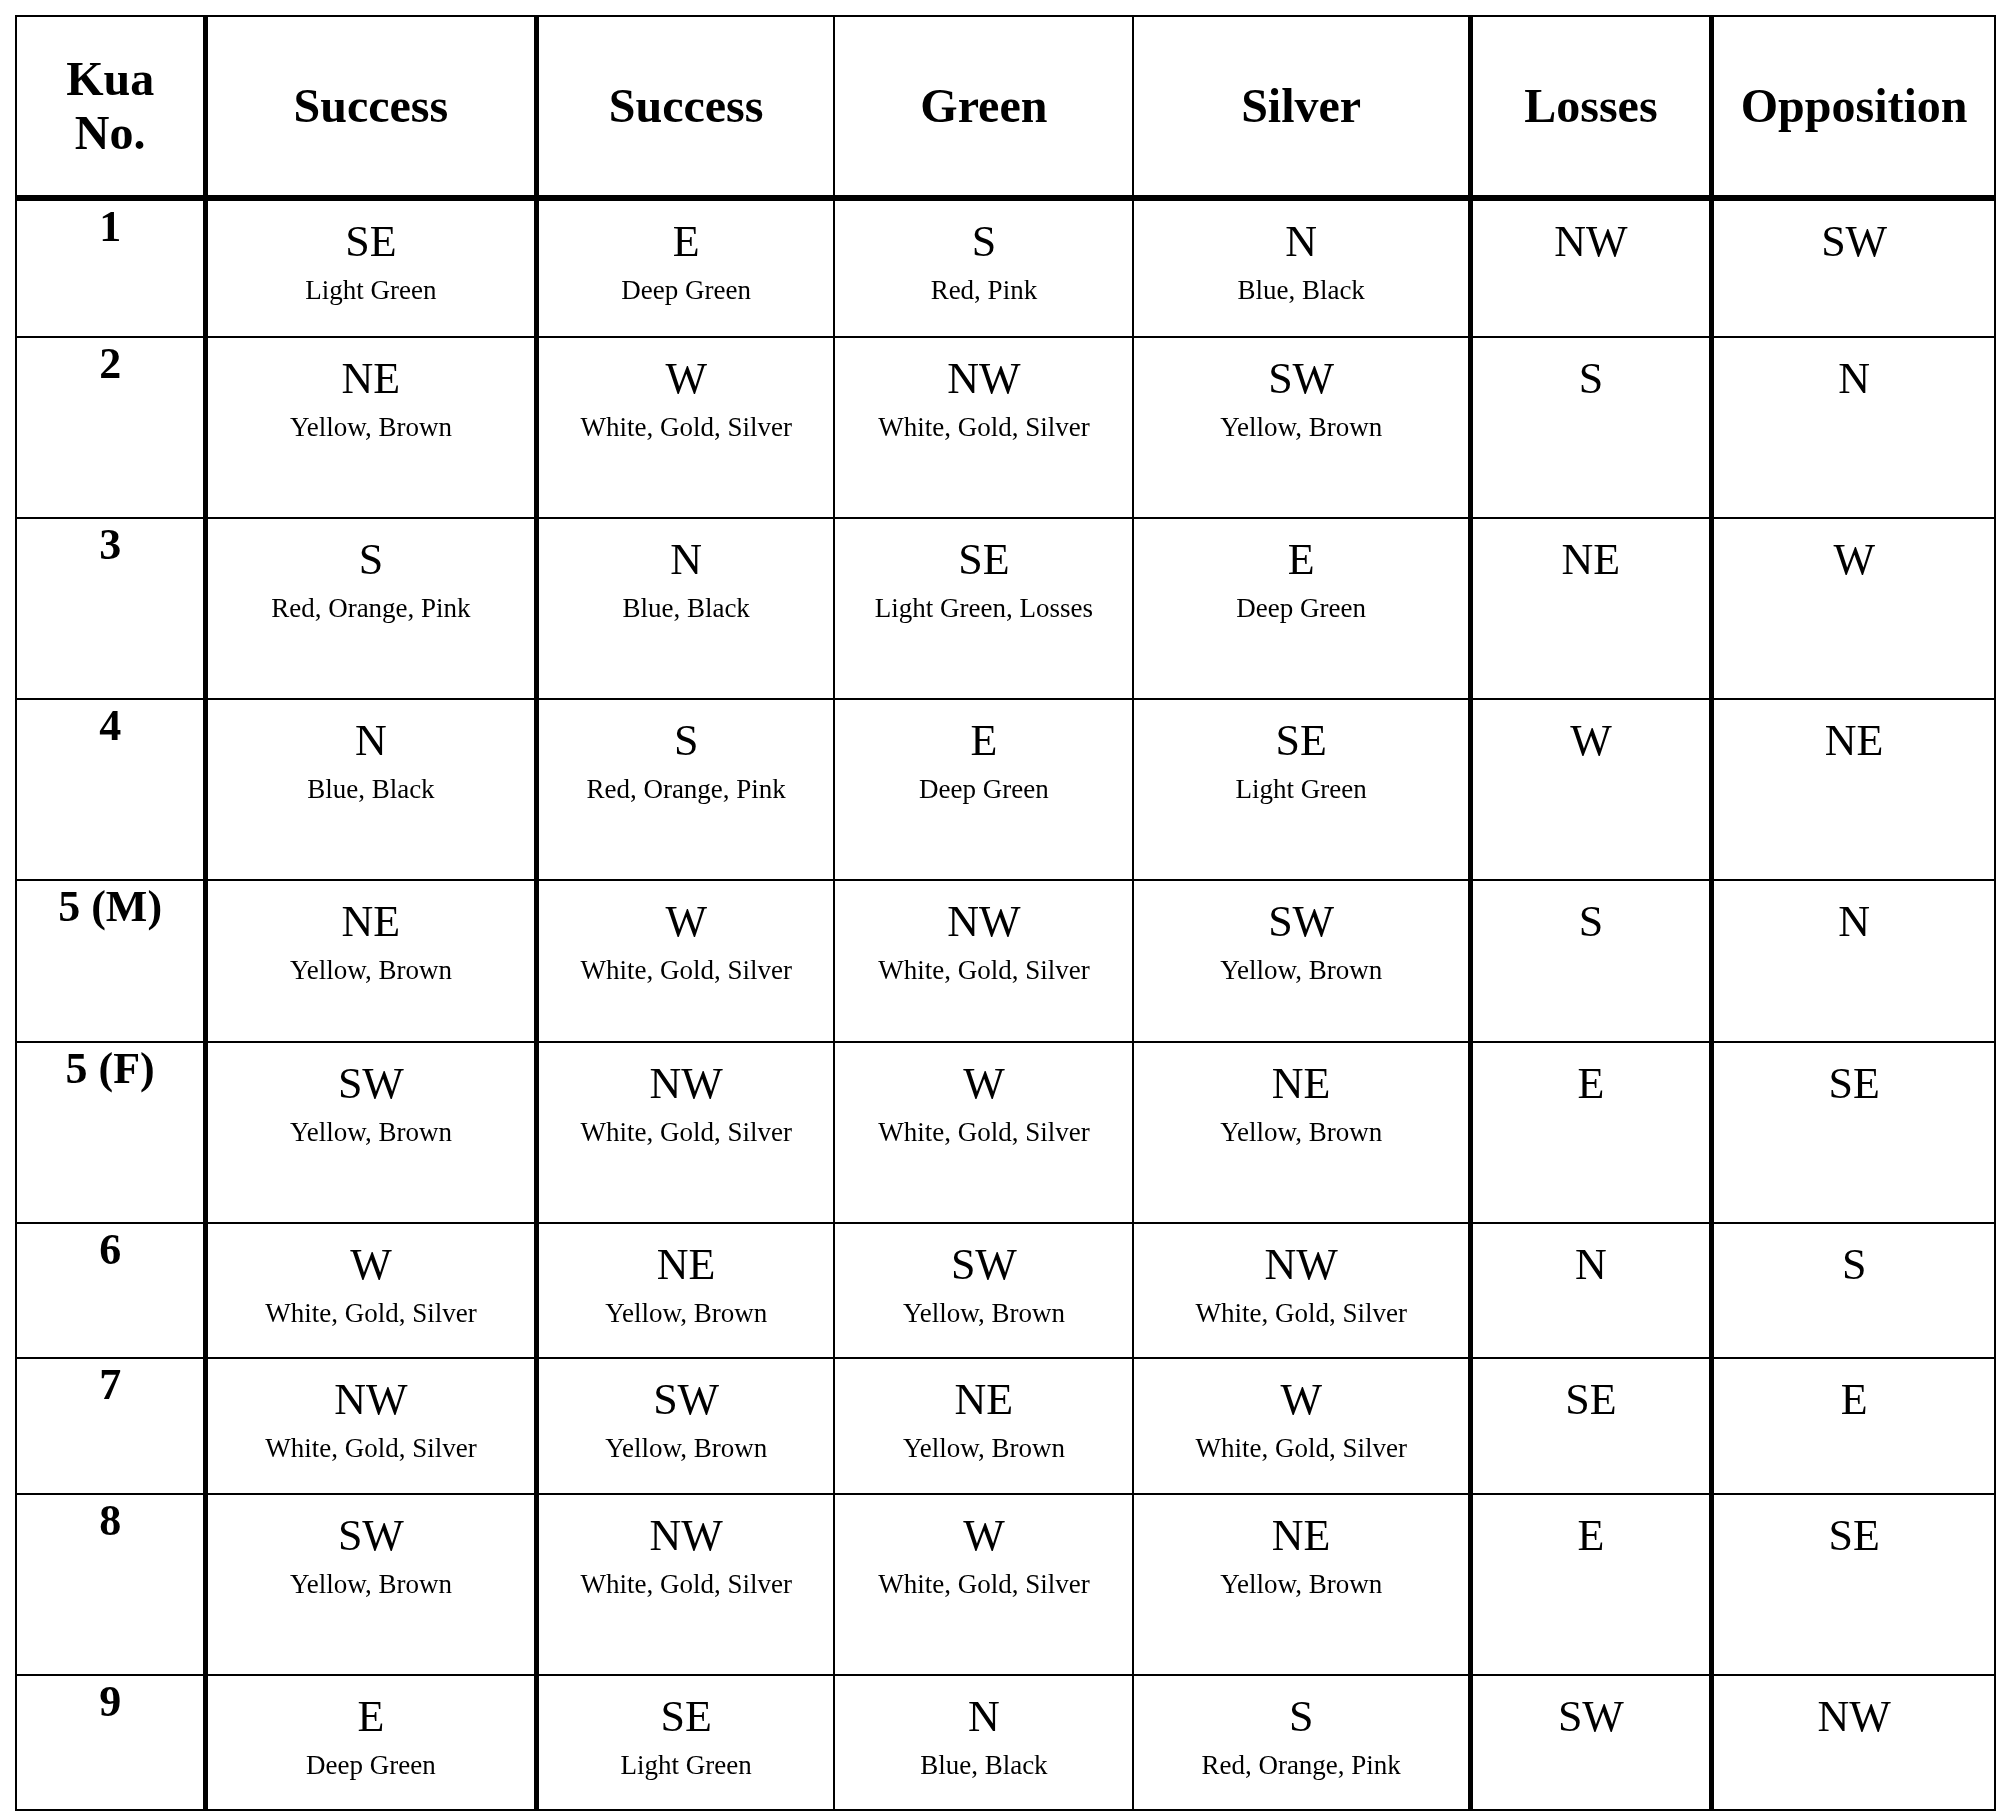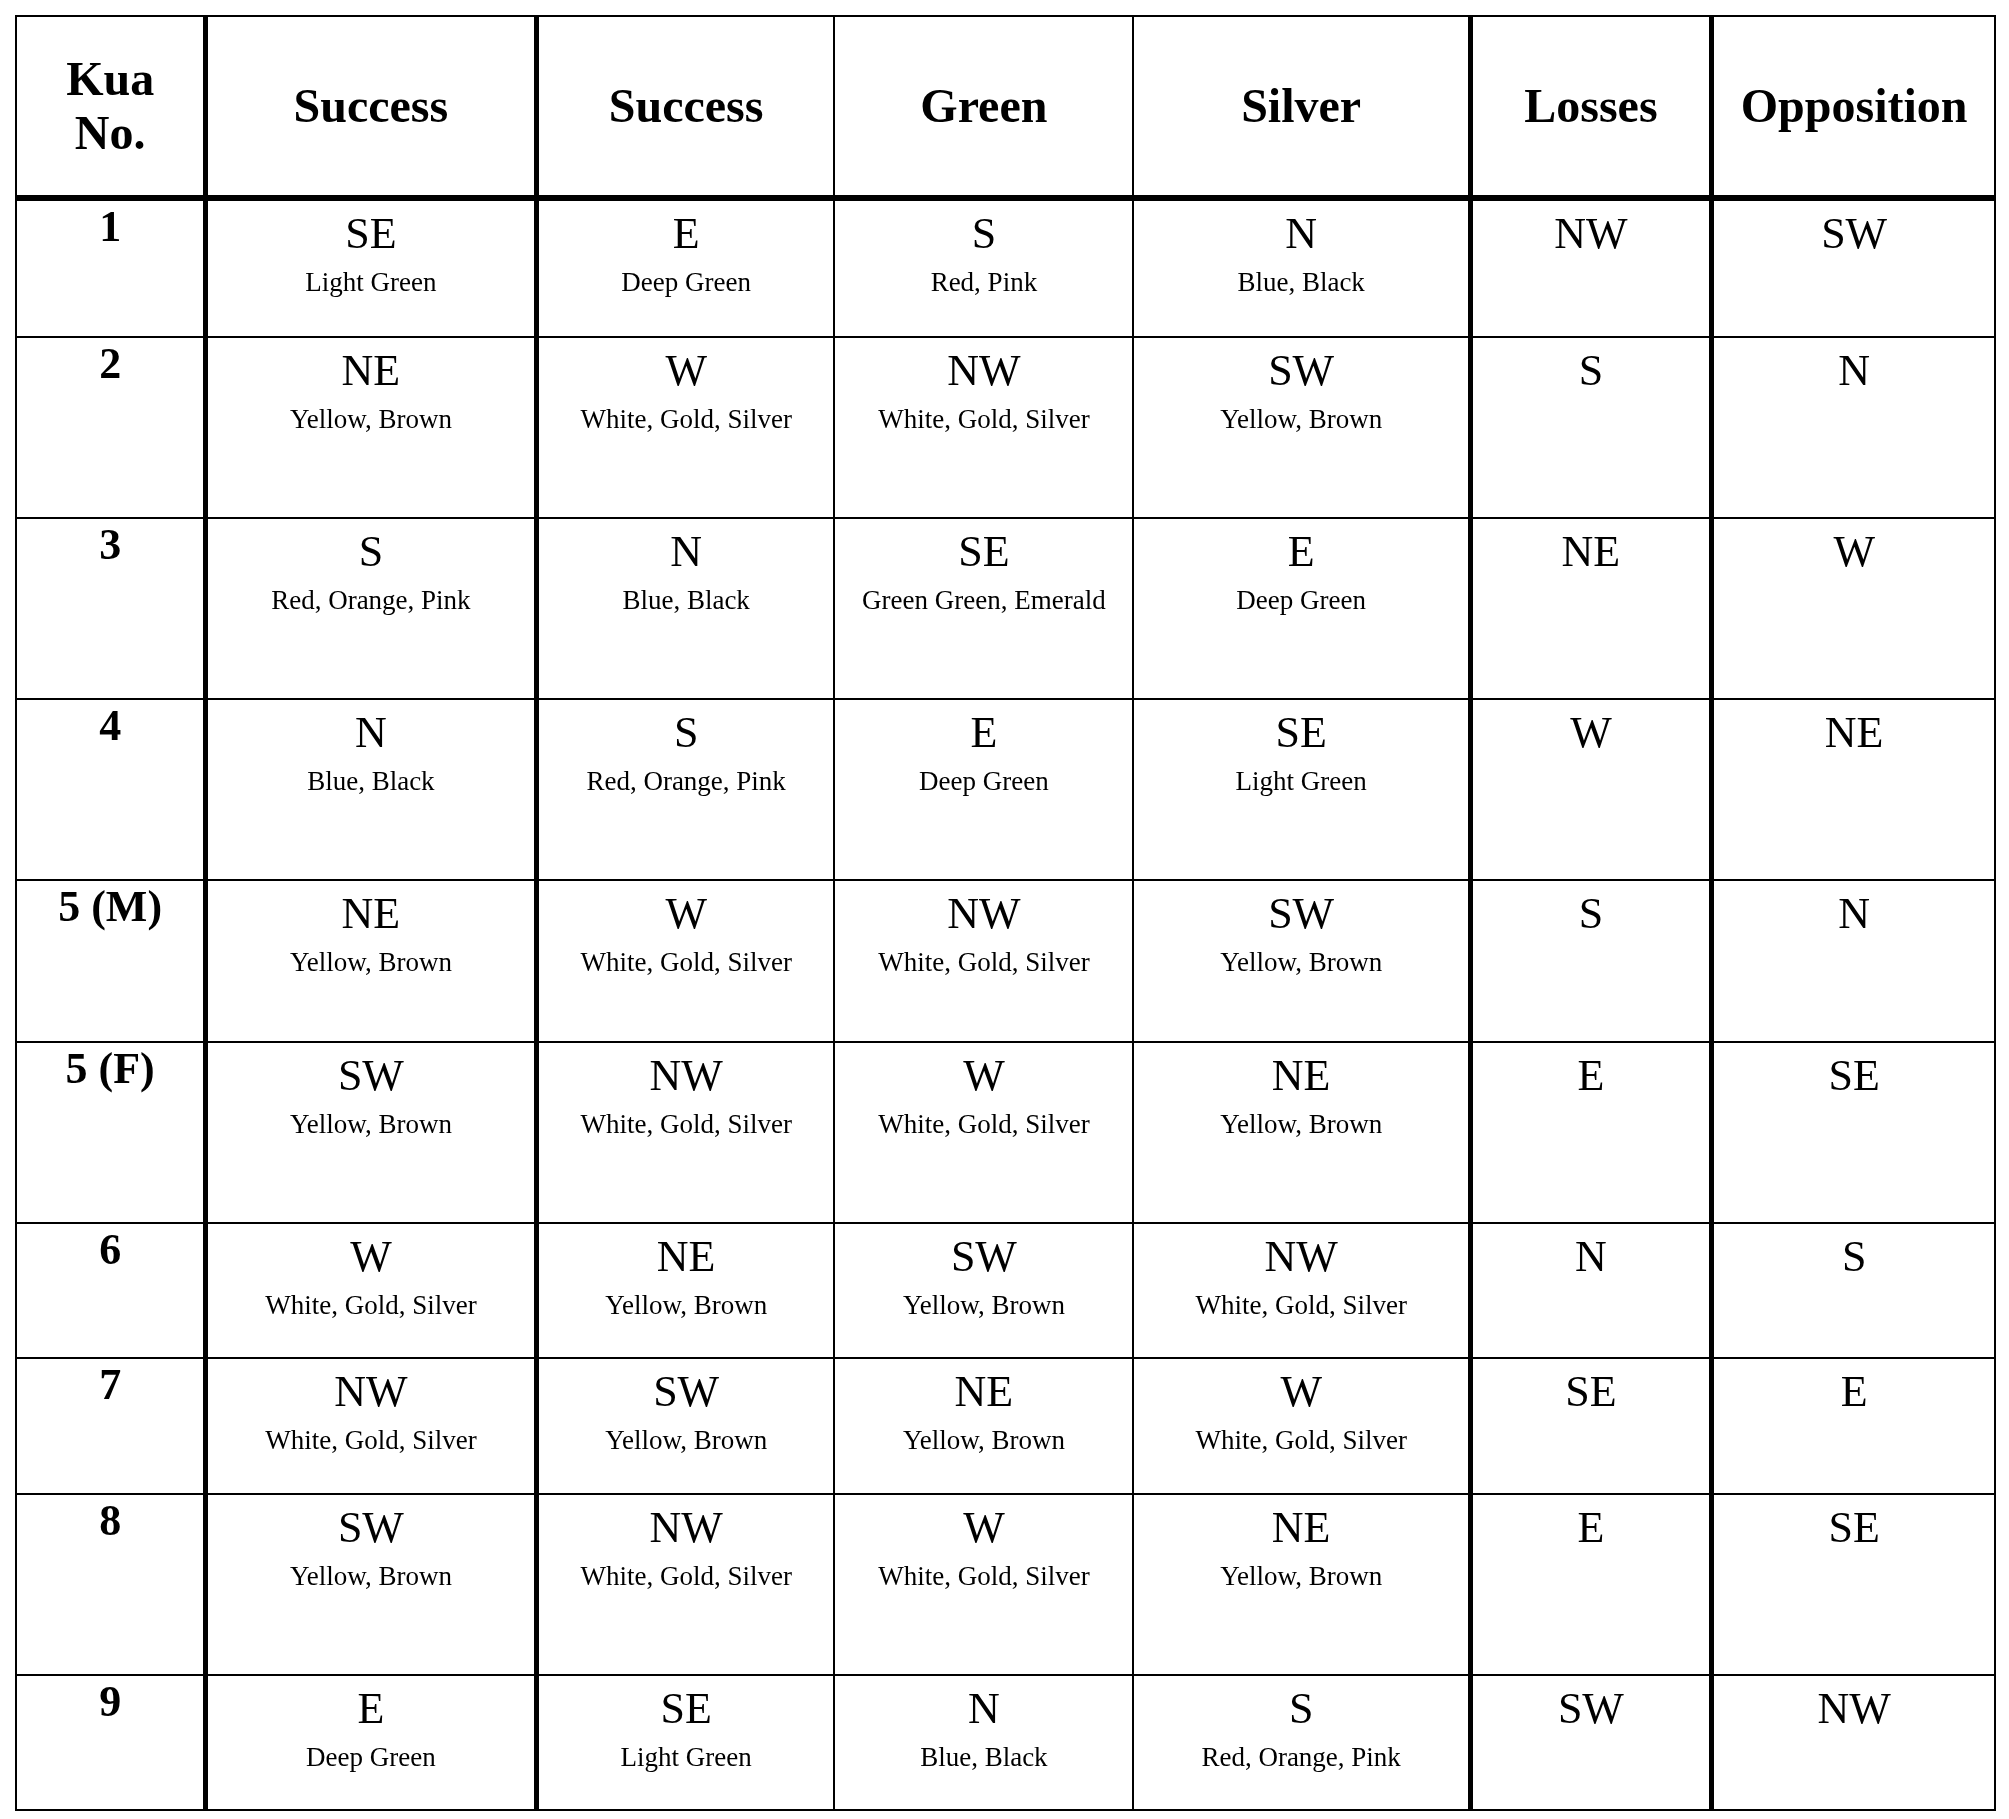--- a/index.html
+++ b/index.html
@@ -6,21 +6,21 @@
   body { width:2010px; height:1820px; position:relative; overflow:hidden;
          font-family:"Liberation Serif","DejaVu Serif",serif; color:#000; }
   table.kua { position:absolute; left:15.4px; top:15.4px; width:1980px; height:1796px;
               border-collapse:collapse; table-layout:fixed; }
   table.kua td, table.kua th { border:2.9px solid #000; text-align:center; vertical-align:top; padding:0; }
   table.kua th { vertical-align:middle; font-weight:bold; font-size:48px; line-height:54px; }
   table.kua thead tr { height:182px; }
   table.kua thead th { border-bottom:6.7px solid #000; }
   .thick-r { border-right:5.8px solid #000 !important; }
   td.kno { font-weight:bold; font-size:44px; padding-top:21px; }
-  .dir { display:block; font-size:44px; line-height:52px; padding-top:7px; }
+  .dir { display:block; font-size:44px; line-height:52px; padding-top:15px; }
   .clr { display:block; font-size:27px; line-height:44px; padding:0 5.8px; }
   .r1 { height:137px; } .r2 { height:179px; } .r3 { height:179px; } .r4 { height:179px; }
   .r5 { height:160px; } .r6 { height:179px; } .r7 { height:134px; } .r8 { height:134px; }
   .r9 { height:179px; } .r10{ height:134px; }
 </style>
 </head>
 <body>
 
 <table class="kua">
   <colgroup>
@@ -104,21 +104,21 @@
     <td class="thick-r">
           <span class="dir">S</span>
           <span class="clr">Red, Orange, Pink</span>
         </td>
     <td>
           <span class="dir">N</span>
           <span class="clr">Blue, Black</span>
         </td>
     <td>
           <span class="dir">SE</span>
-          <span class="clr">Green Green, Emerald</span>
+          <span class="clr">Light Green, Losses</span>
         </td>
     <td class="thick-r">
           <span class="dir">E</span>
           <span class="clr">Deep Green</span>
         </td>
     <td class="thick-r">
           <span class="dir">NE</span>
         </td>
     <td>
           <span class="dir">W</span>

